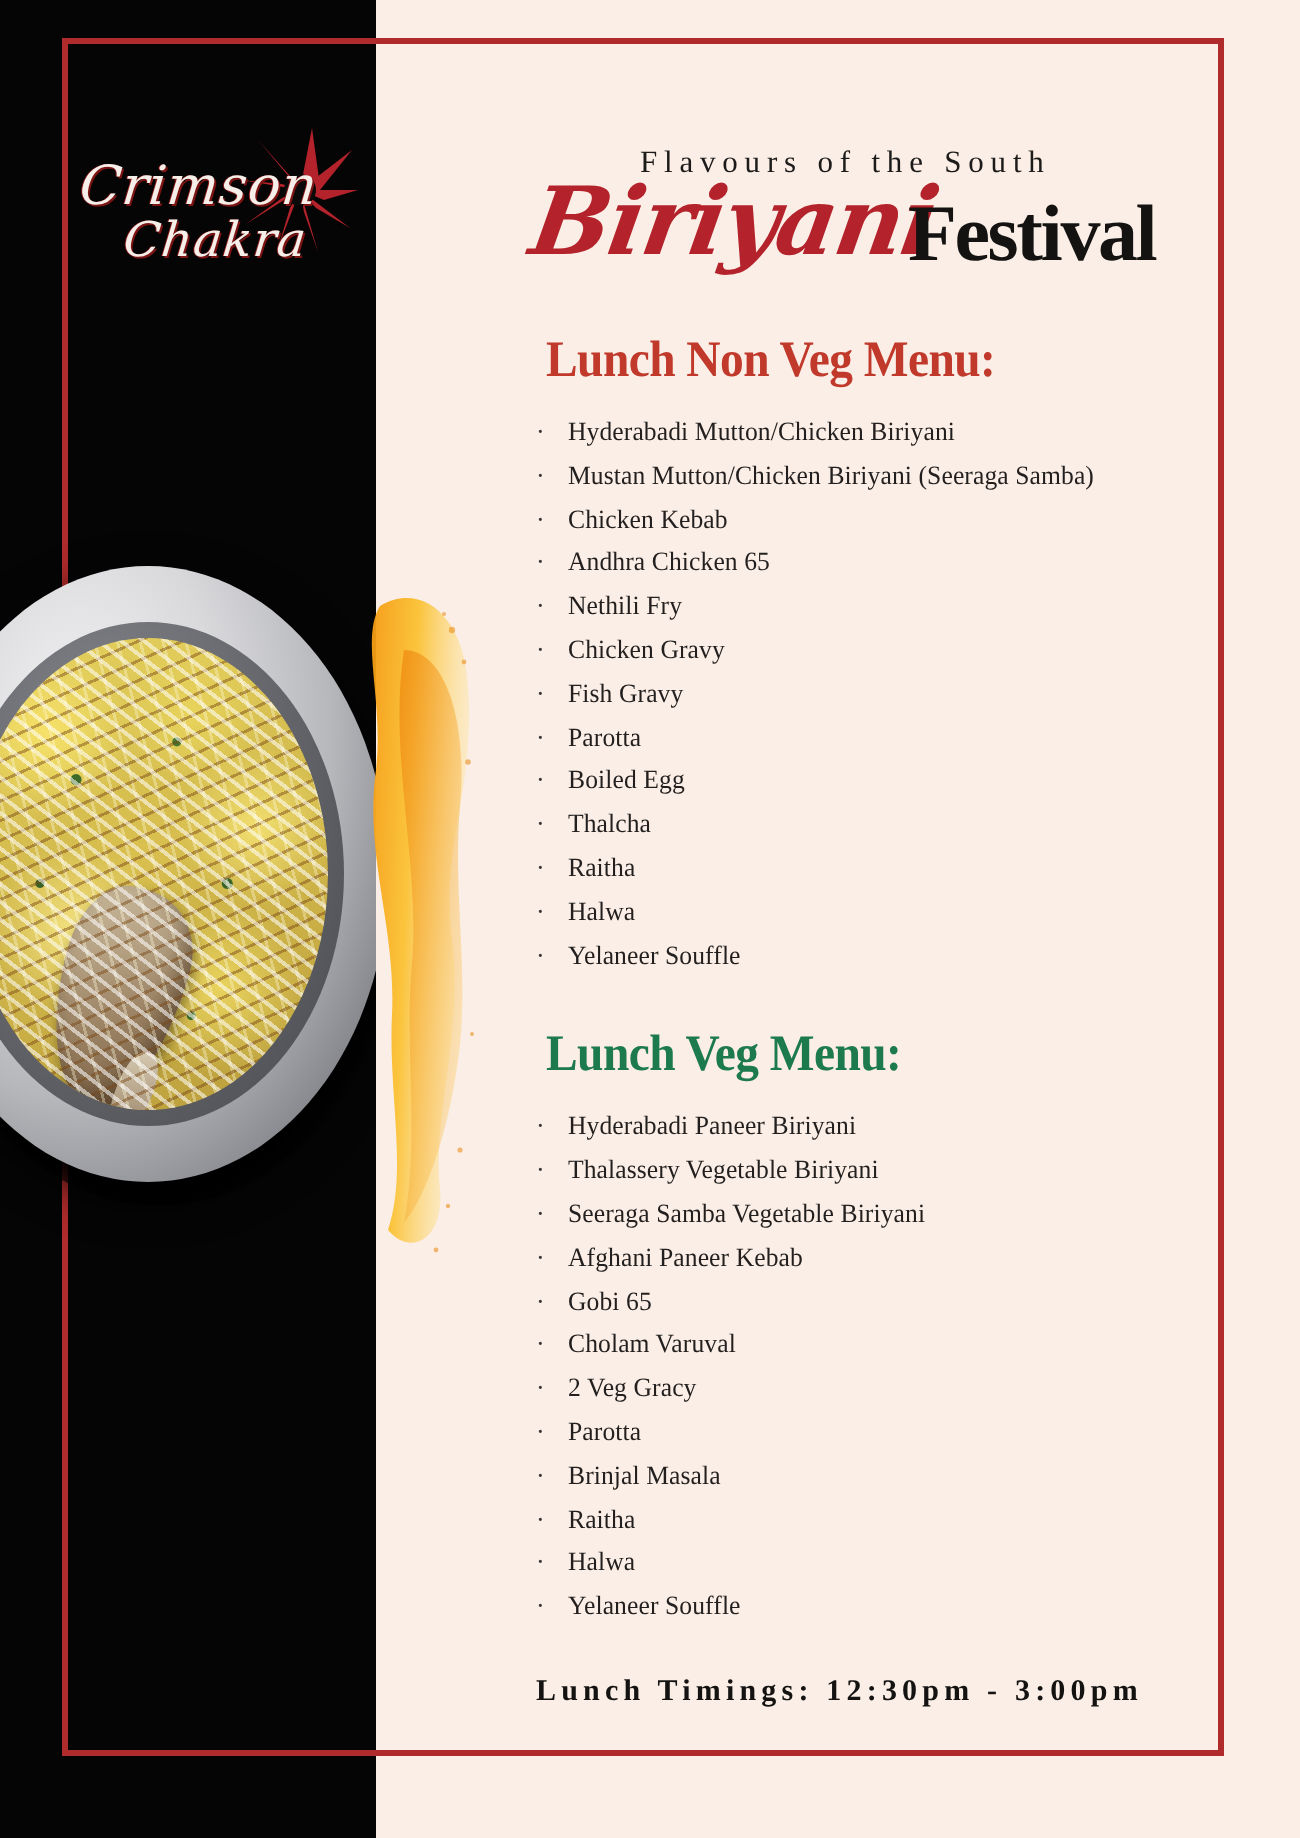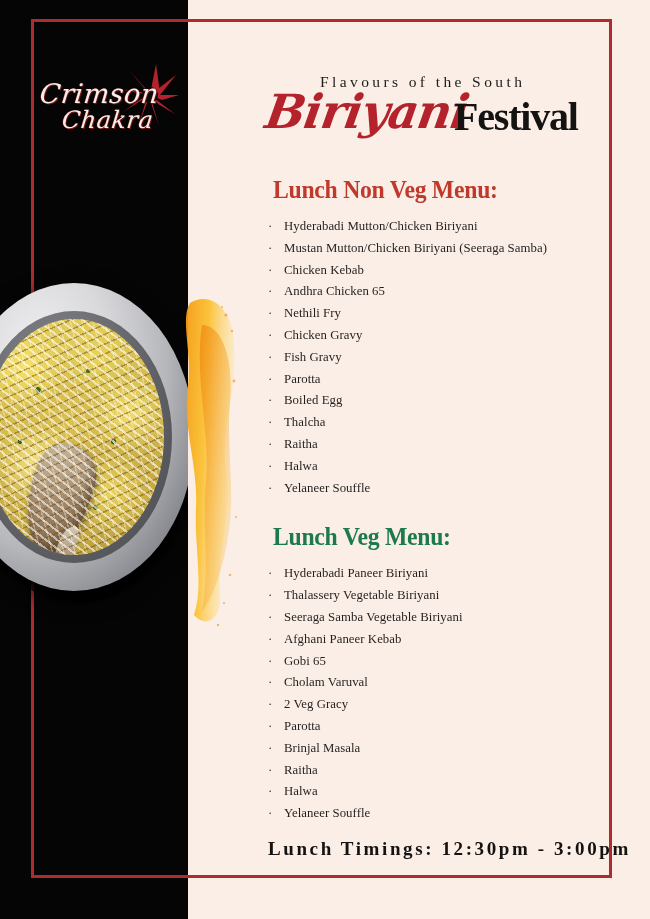--- a/index.html
+++ b/index.html
@@ -240,21 +240,21 @@
     font-weight: 700;
     color: #141312;
     letter-spacing: -1.2px;
     white-space: nowrap;
   }
 
   
   .menu-col {
     position: absolute;
     left: 268px;
-    top: 175px;
+    top: 165px;
     width: 330px;
   }
   .section-title {
     font-family: "Liberation Serif", "DejaVu Serif", serif;
     font-size: 25.5px;
     font-weight: 700;
     letter-spacing: -0.3px;
     margin: 0 0 14px 5px;
     transform: scaleX(0.93);
     transform-origin: left center;
@@ -282,21 +282,21 @@
   }
   .item .txt { transform: scaleX(0.97); transform-origin: left center; white-space: nowrap; }
 
   .section-gap { height: 20px; }
 
   .timings {
     position: absolute;
     left: 268px;
     top: 838px;
     font-family: "Liberation Serif", "DejaVu Serif", serif;
-    font-size: 19px;
+    font-size: 15px;
     font-weight: 700;
     letter-spacing: 2.6px;
     color: #141312;
     white-space: nowrap;
   }
 </style>
 </head>
 <body>
 
 <div class="poster">

